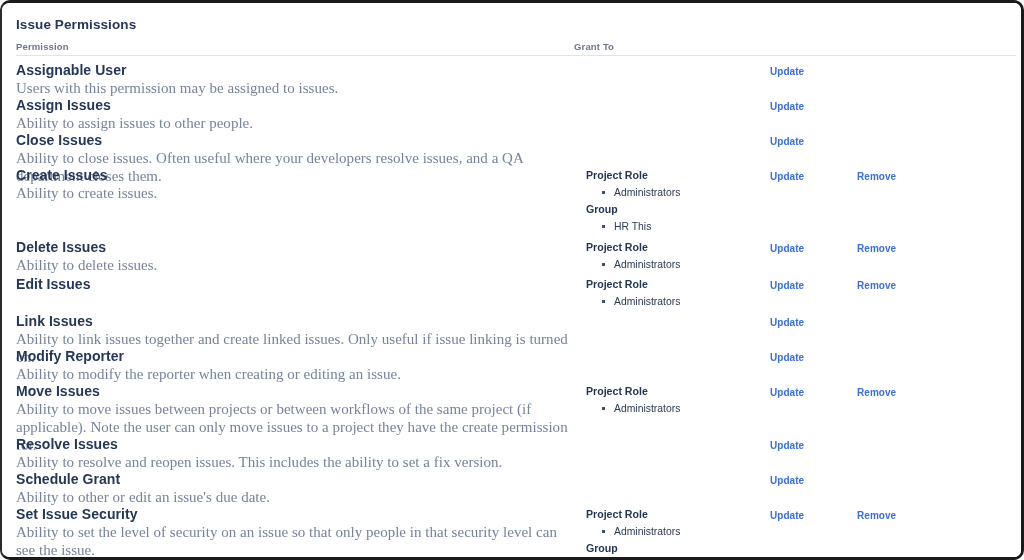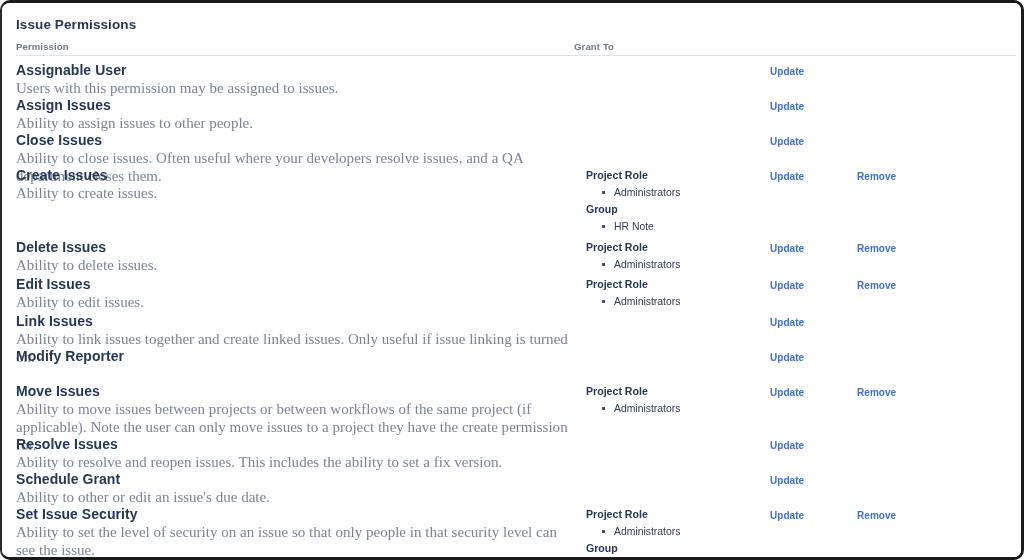--- a/index.html
+++ b/index.html
@@ -186,57 +186,57 @@
         <div class="row" style="height: 72px;">
           <div class="perm-name">Create Issues</div>
           <div class="perm-desc">Ability to create issues.</div>
           <div class="grant">
             <div class="grant-group-label">Project Role</div>
             <ul class="grant-list">
               <li>Administrators</li>
             </ul>
             <div class="grant-group-label">Group</div>
             <ul class="grant-list">
-              <li>HR Note</li>
+              <li>HR This</li>
             </ul>
           </div>
           <a class="action-link action-update">Update</a>
           <a class="action-link action-remove">Remove</a>
         </div>
         <div class="row" style="height: 37px;">
           <div class="perm-name">Delete Issues</div>
           <div class="perm-desc">Ability to delete issues.</div>
           <div class="grant">
             <div class="grant-group-label">Project Role</div>
             <ul class="grant-list">
               <li>Administrators</li>
             </ul>
           </div>
           <a class="action-link action-update">Update</a>
           <a class="action-link action-remove">Remove</a>
         </div>
         <div class="row" style="height: 37px;">
           <div class="perm-name">Edit Issues</div>
-          <div class="perm-desc">Ability to edit issues.</div>
           <div class="grant">
             <div class="grant-group-label">Project Role</div>
             <ul class="grant-list">
               <li>Administrators</li>
             </ul>
           </div>
           <a class="action-link action-update">Update</a>
           <a class="action-link action-remove">Remove</a>
         </div>
         <div class="row" style="height: 35px;">
           <div class="perm-name">Link Issues</div>
           <div class="perm-desc">Ability to link issues together and create linked issues. Only useful if issue linking is turned on.</div>
           <a class="action-link action-update">Update</a>
         </div>
         <div class="row" style="height: 35px;">
           <div class="perm-name">Modify Reporter</div>
+          <div class="perm-desc">Ability to modify the reporter when creating or editing an issue.</div>
           <a class="action-link action-update">Update</a>
         </div>
         <div class="row" style="height: 53px;">
           <div class="perm-name">Move Issues</div>
           <div class="perm-desc">Ability to move issues between projects or between workflows of the same project (if applicable). Note the user can only move issues to a project they have the create permission for.</div>
           <div class="grant">
             <div class="grant-group-label">Project Role</div>
             <ul class="grant-list">
               <li>Administrators</li>
             </ul>

